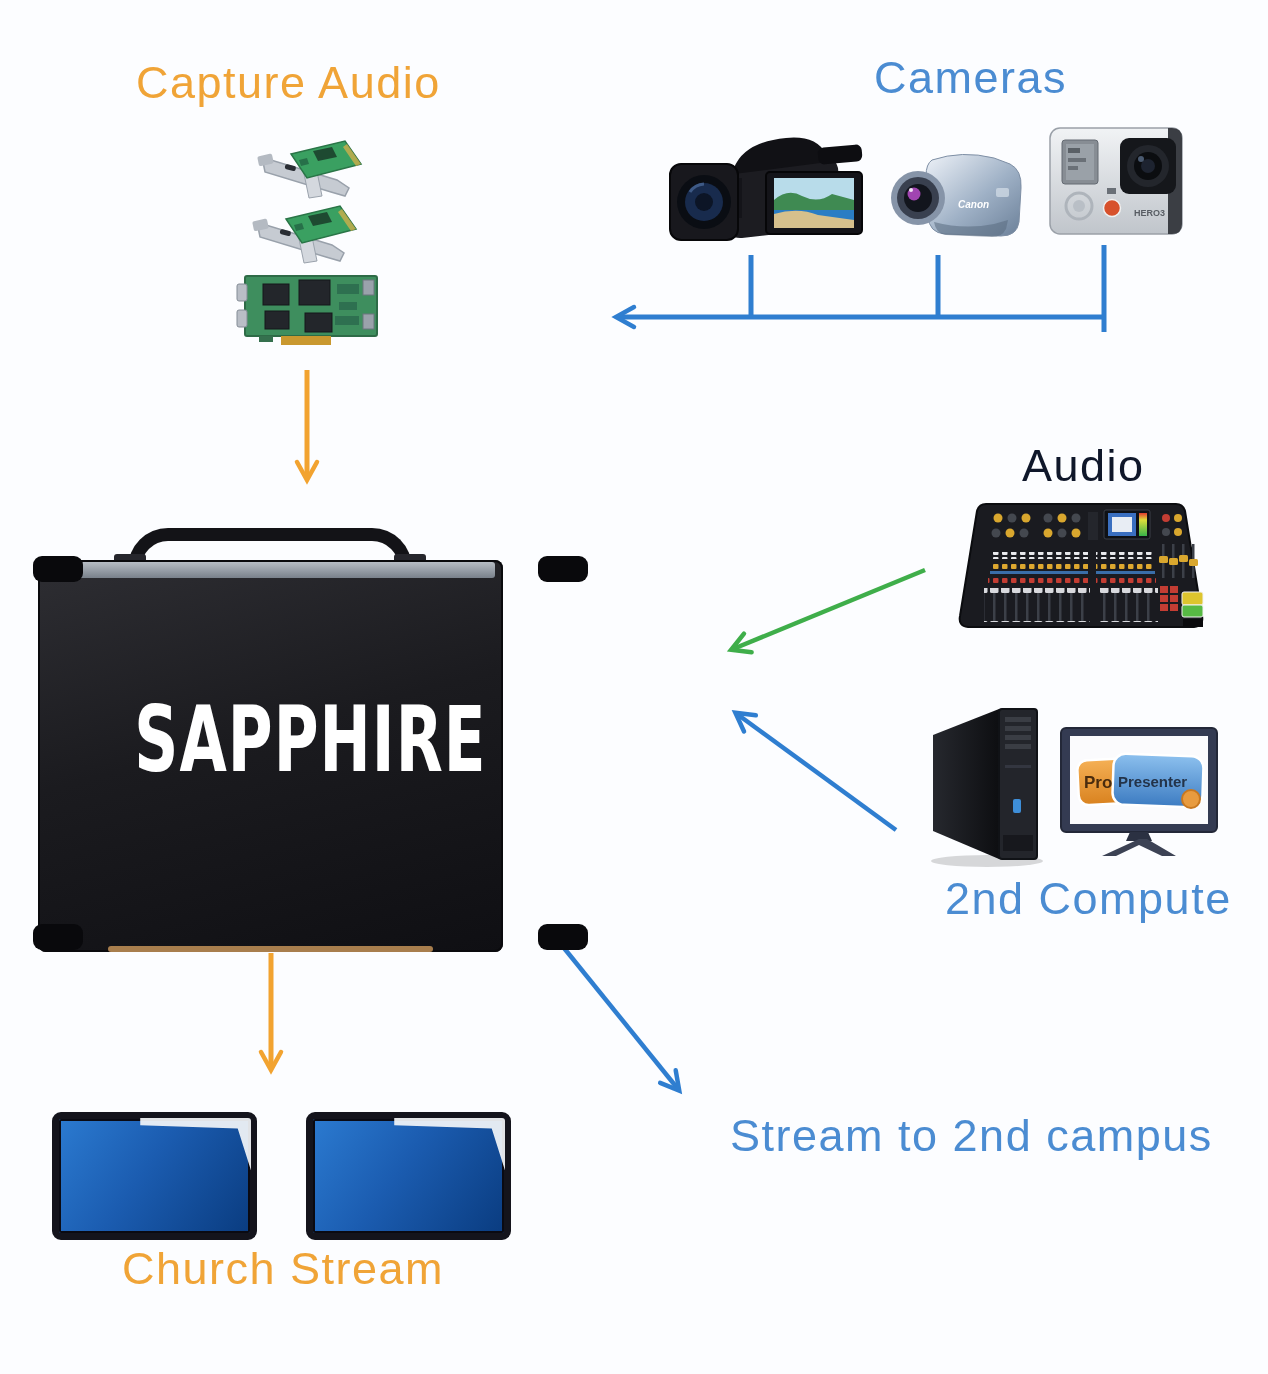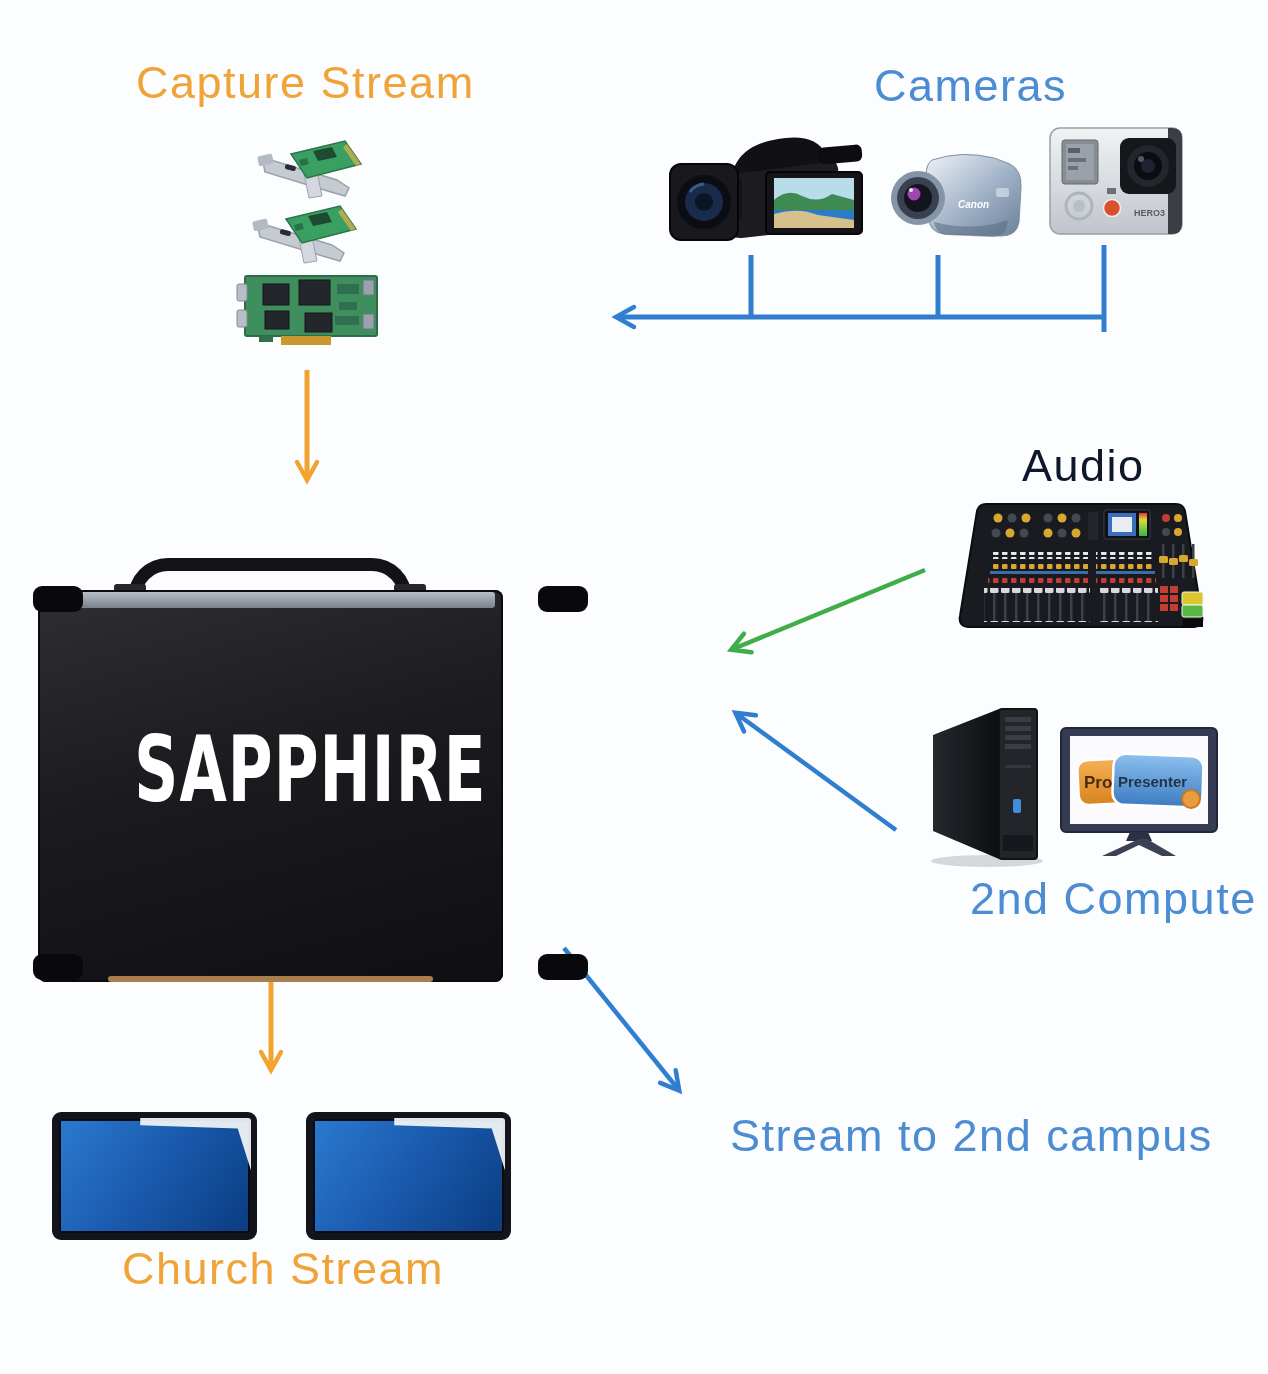--- a/index.html
+++ b/index.html
@@ -4,21 +4,21 @@
 <style>
   html,body{margin:0;padding:0;background:#ffffff;}
   #canvas{position:relative;width:1268px;height:1374px;background:#fcfdff;overflow:hidden;
           font-family:"Liberation Sans",sans-serif;}
   .dlabel{position:absolute;font-size:45px;letter-spacing:1.5px;white-space:nowrap;font-weight:400;}
   .orange{color:#F0A437;}
   .blue{color:#4B8CD2;}
   .green{color:#0f172a;}
   .dev{position:absolute;}
   
-  #case{position:absolute;left:38px;top:556px;width:545px;height:426px;}
+  #case{position:absolute;left:38px;top:526px;width:545px;height:426px;}
   #case .handle{position:absolute;left:90px;top:2px;width:284px;height:48px;
     border:13px solid #131317;border-bottom:0;border-radius:40px 40px 0 0;box-sizing:border-box;}
   #case .clip{position:absolute;width:32px;height:17px;background:#26262c;border-radius:3px;top:28px;}
   #case .clip.l{left:76px;} #case .clip.r{left:356px;}
   #case .cbody{position:absolute;left:0;top:34px;width:465px;height:392px;
     background:linear-gradient(165deg,#2e2e33 0%,#1b1b1f 45%,#0f0f13 100%);
     border-radius:8px;box-shadow:inset 0 0 0 2px #0a0a0d;}
   #case .strip{position:absolute;left:8px;top:36px;width:449px;height:16px;
     background:linear-gradient(#b7bdc5,#79818b);border-radius:3px;}
   #case .bmp{position:absolute;width:50px;height:26px;background:#09090c;border-radius:9px;}
@@ -38,24 +38,24 @@
     background:#f4f6f9;opacity:.92;border-radius:0 3px 0 0;
     clip-path:polygon(12% 0,100% 0,100% 100%,88% 20%,0 14%,0 0);}
   #screen1{left:52px;top:1112px;} #screen2{left:306px;top:1112px;}
   svg text{font-family:"Liberation Sans",sans-serif;}
 </style>
 </head>
 <body>
 
 <div id="canvas">
 
-  <div class="dlabel orange" style="left:136px;top:57px;">Capture Stream</div>
-  <div class="dlabel blue" style="left:874px;top:60px;">Cameras</div>
+  <div class="dlabel orange" style="left:136px;top:57px;">Capture Audio</div>
+  <div class="dlabel blue" style="left:874px;top:52px;">Cameras</div>
   <div class="dlabel green" style="left:1022px;top:440px;">Audio</div>
-  <div class="dlabel blue" style="left:945px;top:873px;margin-left:25px;">2nd Compute</div>
+  <div class="dlabel blue" style="left:945px;top:873px;">2nd Compute</div>
   <div class="dlabel blue" style="left:702px;top:1110px;margin-left:28px;">Stream to 2nd campus</div>
   <div class="dlabel orange" style="left:122px;top:1243px;">Church Stream</div>
 
   <svg width="1268" height="1374" style="position:absolute;left:0;top:0;">
     <defs>
       <marker id="mO" viewBox="0 0 30 30" markerWidth="30" markerHeight="30" refX="22" refY="15" orient="auto" markerUnits="userSpaceOnUse">
         <path d="M6 5 L24 15 L6 25" fill="none" stroke="#F2A330" stroke-width="4.5" stroke-linecap="round"></path>
       </marker>
       <marker id="mB" viewBox="0 0 30 30" markerWidth="30" markerHeight="30" refX="22" refY="15" orient="auto" markerUnits="userSpaceOnUse">
         <path d="M6 5 L24 15 L6 25" fill="none" stroke="#2F7ED0" stroke-width="4.5" stroke-linecap="round"></path>

